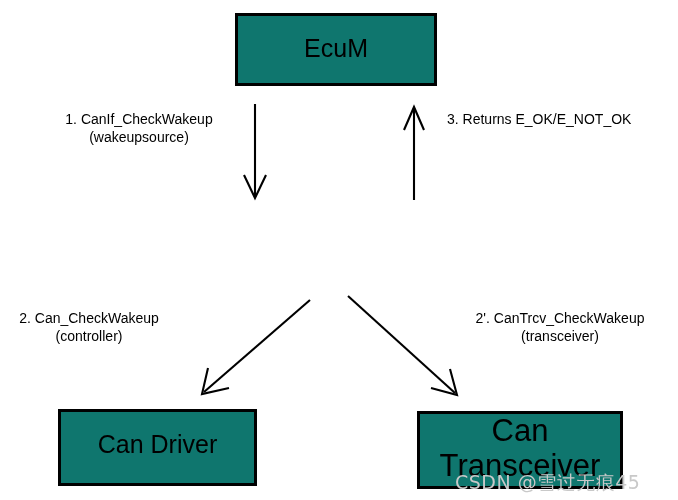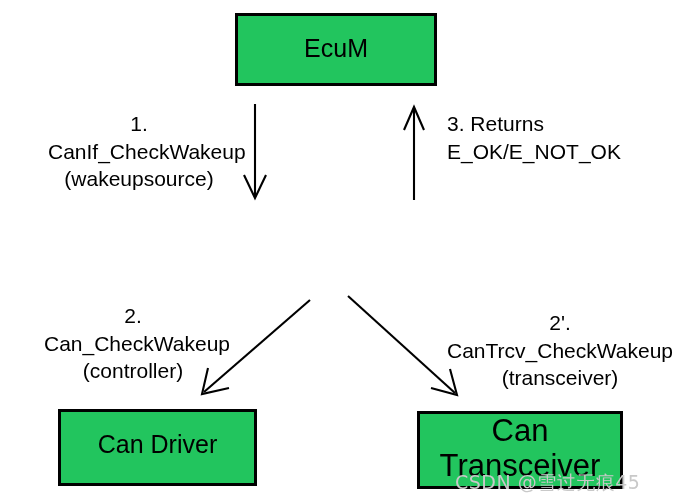--- a/index.html
+++ b/index.html
@@ -6,21 +6,21 @@
   body{
     width:678px;height:500px;
     background:#ffffff;
     font-family:"Liberation Sans",sans-serif;
     overflow:hidden;
     position:relative;
   }
   #stage{position:absolute;left:0;top:0;width:678px;height:500px;}
   .box{
     position:absolute;
-    background:#22c55e;
+    background:#0f766e;
     border:3px solid #000000;
     box-sizing:border-box;
   }
   .box-label{
     position:absolute;
     left:0;right:0;
     text-align:center;
     color:#000000;
     line-height:1.12;
     white-space:pre-line;
@@ -31,27 +31,27 @@
   #box-cantrcv{left:417px;top:411px;width:206px;height:78px;}
 
   #label-ecum   {top:18px;font-size:25px;}
   #label-canif  {top:18px;font-size:25px;}
   #label-candrv {top:18px;font-size:25px;}
   #label-cantrcv{top:0;font-size:31px;}
 
   .annot{
     position:absolute;
     color:#000000;
-    font-size:21px;
+    font-size:14px;
     line-height:1.32;
     white-space:pre-line;
   }
   #annot-1{left:48px; top:110px; text-align:center;width:182px;}
   #annot-3{left:447px;top:110px; text-align:left;  width:235px;}
-  #annot-2{left:0px;  top:302px; text-align:center;width:178px;padding-left:44px;}
+  #annot-2{left:0px;  top:309px; text-align:center;width:178px;}
   #annot-2p{left:444px;top:309px;text-align:center;  width:232px;}
 
   svg#arrows{position:absolute;left:0;top:0;width:678px;height:500px;}
   .arrow-line{stroke:#000000;stroke-width:2.1;fill:none;}
   .arrow-head{stroke:#000000;stroke-width:2.1;fill:none;stroke-linecap:butt;}
 
   #watermark{
     position:absolute;
     left:455px;top:470px;
     font-size:19px;

